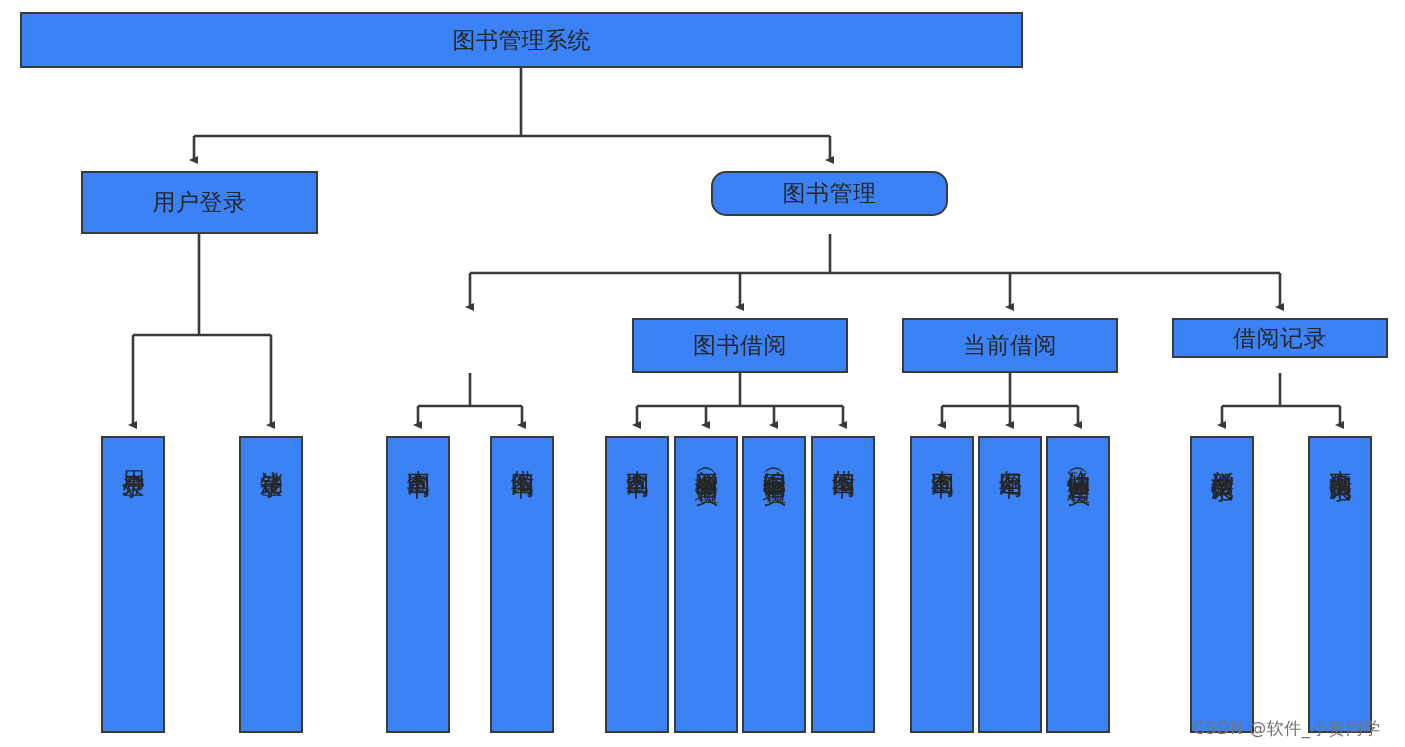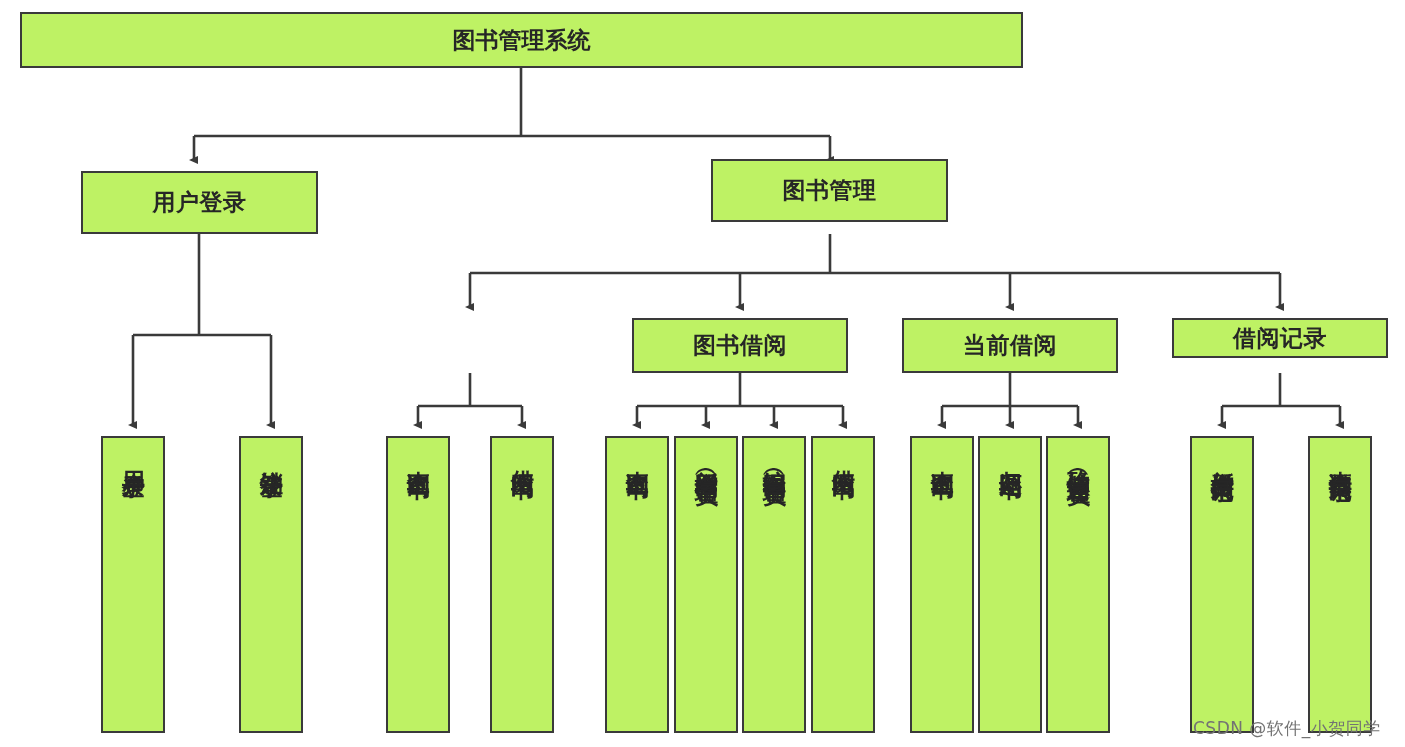--- a/index.html
+++ b/index.html
@@ -23,29 +23,28 @@
     position: absolute;
     left: 0;
     top: 0;
     width: 1405px;
     height: 747px;
     pointer-events: none;
   }
   .node {
     position: absolute;
     box-sizing: border-box;
-    background: #bef264;
+    background: #3b82f6;
     border: 2.2px solid #3a3a3a;
     display: flex;
     align-items: center;
     justify-content: center;
     text-align: center;
     color: #262626;
     z-index: 2;
-    font-weight: bold;
   }
   .node.h {
     font-size: 23px;
     line-height: 1.15;
     letter-spacing: 0.5px;
   }
   .node.root {
     font-size: 23px;
   }
   .node.leaf {
@@ -126,21 +125,21 @@
     </g>
   </svg>
 
   <div class="node root" style="left:20px; top:12px; width:1003px; height:56px;">
     <span>图书管理系统</span>
   </div>
 
   <div class="node h" style="left:81px; top:171px; width:237px; height:63px;">
     <span>用户登录</span>
   </div>
-  <div class="node h" style="left:711px; top:159px; width:237px; height:63px;">
+  <div class="node h" style="left:711px; top:171px; width:237px; height:45px;border-radius:15px;">
     <span>图书管理</span>
   </div>
 
   <div class="node h" style="left:632px; top:318px; width:216px; height:55px;">
     <span>图书借阅</span>
   </div>
   <div class="node h" style="left:902px; top:318px; width:216px; height:55px;">
     <span>当前借阅</span>
   </div>
   <div class="node h" style="left:1172px; top:318px; width:216px; height:40px;">

